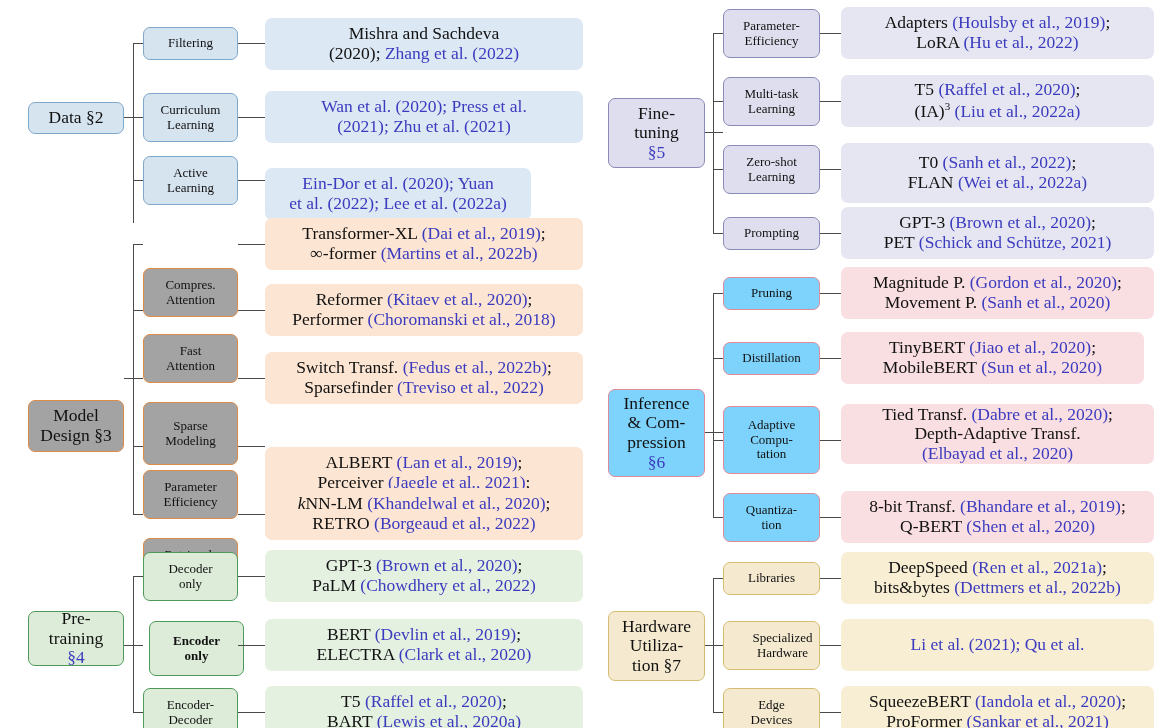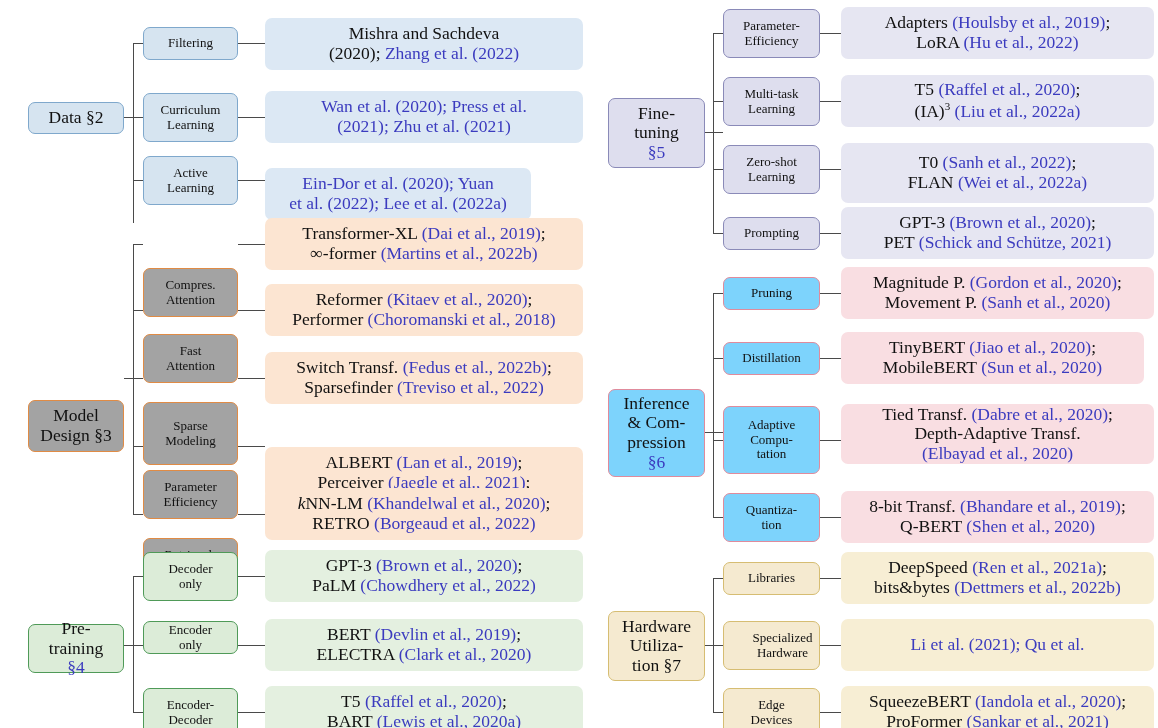--- a/index.html
+++ b/index.html
@@ -182,21 +182,21 @@
   <div class="ln h" style="left:238px;top:514px;width:27px;"></div>
   <div class="node leaf c-orange" style="left:265px;top:488px;width:318px;height:52px;">
     <span class="tx">
       <span class="ital">k</span><span>NN-LM </span><span class="cite">(Khandelwal et al., 2020)</span><span>;</span><br>
       <span>RETRO </span><span class="cite">(Borgeaud et al., 2022)</span>
     </span>
   </div>
 
   <div class="ln v" style="left:133px;top:576px;height:136px;"></div>
 
-  <div class="node parent c-green" style="left:28px;top:624px;width:96px;height:49px;">
+  <div class="node parent c-green" style="left:28px;top:611px;width:96px;height:55px;">
     <span class="tx">
       <span>Pre-</span><br>
       <span>training</span><br>
       <span class="sec">§4</span>
     </span>
   </div>
   <div class="ln h" style="left:124px;top:645px;width:19px;"></div>
 
   <div class="ln h" style="left:133px;top:576px;width:10px;"></div>
   <div class="node mid c-green" style="left:143px;top:552px;width:95px;height:49px;">
@@ -207,21 +207,21 @@
   </div>
   <div class="ln h" style="left:238px;top:576px;width:27px;"></div>
   <div class="node leaf c-green" style="left:265px;top:550px;width:318px;height:52px;">
     <span class="tx">
       <span>GPT-3 </span><span class="cite">(Brown et al., 2020)</span><span>;</span><br>
       <span>PaLM </span><span class="cite">(Chowdhery et al., 2022)</span>
     </span>
   </div>
 
   <div class="ln h" style="left:133px;top:645px;width:10px;"></div>
-  <div class="node mid c-green" style="left:143px;top:621px;width:95px;height:33px;">
+  <div class="node mid c-green" style="left:149px;top:621px;width:95px;height:55px;font-weight:bold;">
     <span class="tx">
       <span>Encoder</span><br>
       <span>only</span>
     </span>
   </div>
   <div class="ln h" style="left:238px;top:645px;width:27px;"></div>
   <div class="node leaf c-green" style="left:265px;top:619px;width:318px;height:52px;">
     <span class="tx">
       <span>BERT </span><span class="cite">(Devlin et al., 2019)</span><span>;</span><br>
       <span>ELECTRA </span><span class="cite">(Clark et al., 2020)</span>

